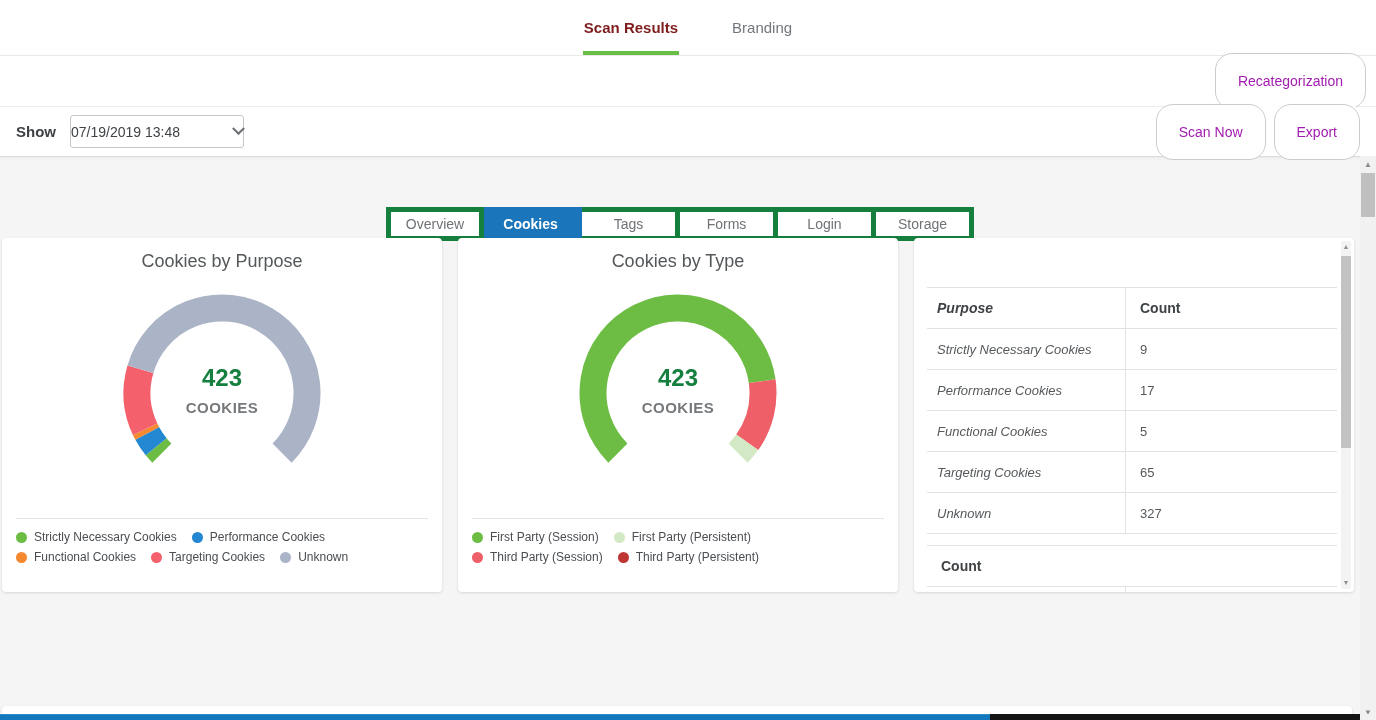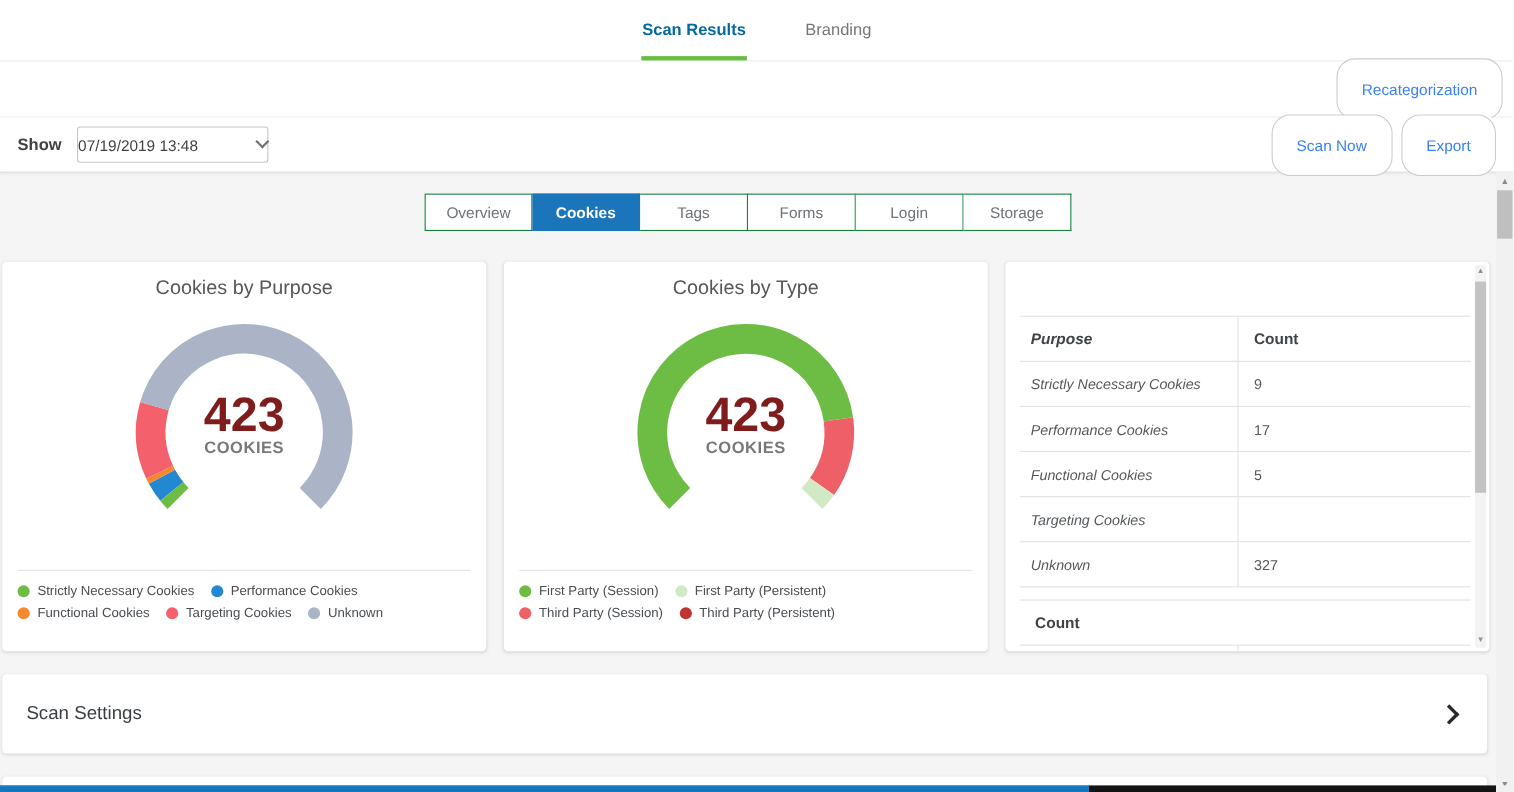--- a/index.html
+++ b/index.html
@@ -4,45 +4,45 @@
 <style>
   html,body{margin:0;padding:0;}
   body{
     width:1376px;height:720px;overflow:hidden;background:#fff;position:relative;
     font-family:"Liberation Sans","DejaVu Sans",sans-serif;
     -webkit-font-smoothing:antialiased;
   }
   
   .topnav{height:55px;border-bottom:1px solid #e9e9e9;display:flex;justify-content:center;align-items:stretch;background:#fff;}
   .nav-item{padding:0 27px;display:flex;align-items:center;font-size:15px;color:#72777b;cursor:pointer;position:relative;}
-  .nav-item.active{color:#0369a1;font-weight:bold;}
+  .nav-item.active{color:#7f1d1d;font-weight:bold;}
   .nav-item.active::after{content:"";position:absolute;left:26px;right:26px;bottom:0;height:4px;background:var(--accent-green,#68bf44);}
   
   .row2{height:50px;border-bottom:1px solid #eeeeee;display:flex;align-items:center;justify-content:flex-end;padding-right:10px;background:#fff;}
   .row3{height:49px;border-bottom:1px solid #dcdcdc;display:flex;align-items:center;padding:0 16px;background:#fff;position:relative;z-index:5;box-shadow:0 1px 3px rgba(0,0,0,.05);}
-  .pill{border:1px solid #c9cdd0;border-radius:17px;background:#fff;color:#3b82f6;font-size:14px;padding:19px 22px;cursor:pointer;white-space:nowrap;}
+  .pill{border:1px solid #c9cdd0;border-radius:17px;background:#fff;color:#a21caf;font-size:14px;padding:19px 22px;cursor:pointer;white-space:nowrap;}
   .show-label{font-weight:bold;font-size:15px;color:#3d4144;margin-right:14px;}
   .select{width:172px;height:31px;border:1px solid #c6c6c6;border-radius:3px;display:flex;align-items:center;justify-content:space-between;padding:0 0;font-size:14px;color:#3f4346;background:#fff;cursor:pointer;}
   .chev-down{width:7px;height:7px;border-right:2px solid #6b7075;border-bottom:2px solid #6b7075;transform:rotate(45deg) translate(-2px,-2px);}
   .row3 .spacer{flex:1;}
   .row3 .pill{margin-left:8px;}
   
   .content{position:absolute;top:156px;left:0;width:1360px;bottom:0;background:#f5f5f6;}
   .seg-tabs{position:absolute;top:20px;left:50%;transform:translateX(-50%);display:flex;}
-  .seg-tab{width:98px;height:34px;background:#fff;border:1px solid #15803d;display:flex;align-items:center;justify-content:center;font-size:14px;color:#6e7377;cursor:pointer;box-sizing:border-box;}
+  .seg-tab{width:98px;height:34px;background:#fff;border:5px solid #15803d;display:flex;align-items:center;justify-content:center;font-size:14px;color:#6e7377;cursor:pointer;box-sizing:border-box;margin-top:31px;}
   .seg-tab + .seg-tab{border-left:none;}
   .seg-tab.active{background:var(--accent-blue,#1b75bb);border-color:var(--accent-blue,#1b75bb);color:#fff;font-weight:bold;}
   .cards{position:absolute;top:82px;left:2px;display:flex;gap:16px;}
   .card{background:#fff;border-radius:4px;box-shadow:0 1px 3px rgba(0,0,0,.12);}
   .chart-card,.summary-card{width:440px;height:354px;position:relative;overflow:hidden;}
   .card-title{position:absolute;top:13px;left:0;width:100%;text-align:center;font-size:18px;color:#54585a;}
   
   .gauge-wrap{position:absolute;top:55px;left:50%;transform:translateX(-50%);width:220px;height:185px;}
   .gauge-center{position:absolute;left:0;right:0;top:64px;text-align:center;}
-  .gauge-value{font-size:44px;font-weight:bold;color:#7f1d1d;line-height:42px;}
+  .gauge-value{font-size:24px;font-weight:bold;color:#15803d;line-height:42px;}
   .gauge-label{font-size:15px;font-weight:bold;color:#76797c;letter-spacing:.5px;line-height:18px;}
   .chart-divider{position:absolute;top:280px;left:14px;right:14px;border-top:1px solid #e3e3e3;}
   .legend{position:absolute;top:289px;left:14px;right:6px;display:flex;flex-wrap:wrap;}
   .legend-item{display:flex;align-items:center;margin-right:15px;height:20px;font-size:12px;color:#4a4e52;cursor:pointer;white-space:nowrap;}
   .legend-dot{width:11px;height:11px;border-radius:50%;margin-right:7px;flex:0 0 auto;}
   
   .summary-table{position:absolute;top:49px;left:13px;right:17px;border-top:1px solid #e2e2e2;}
   .trow{display:flex;height:40px;border-bottom:1px solid #e2e2e2;font-size:13px;color:#55595c;}
   .trow .c1{width:199px;box-sizing:border-box;padding-left:10px;display:flex;align-items:center;border-right:1px solid #e2e2e2;font-style:italic;}
   .trow .c2{flex:1;padding-left:14px;display:flex;align-items:center;}
@@ -206,20 +206,21 @@
           <div class="trow">
             <div class="c1">Performance Cookies</div>
             <div class="c2">17</div>
           </div>
           <div class="trow">
             <div class="c1">Functional Cookies</div>
             <div class="c2">5</div>
           </div>
           <div class="trow">
             <div class="c1">Targeting Cookies</div>
+            <div class="c2">65</div>
           </div>
           <div class="trow">
             <div class="c1">Unknown</div>
             <div class="c2">327</div>
           </div>
           <div class="section-gap"></div>
           <div class="trow theader">
             <div class="c2">Count</div>
           </div>
           <div class="trow">
@@ -228,24 +229,20 @@
           </div>
         </div>
       <div class="inner-scrollbar">
         <div class="sb-up">▲</div>
         <div class="sb-thumb"></div>
         <div class="sb-down">▼</div>
       </div>
     </div>
   </div>
 
-  <div class="scan-settings">
-    <span class="panel-label">Scan Settings</span>
-    <span class="chev-right"></span>
-  </div>
 
   <div class="partial-card"></div>
 </div>
 
 <div class="page-scrollbar">
   <div class="sb-up">▲</div>
   <div class="sb-thumb"></div>
   <div class="sb-down">▼</div>
 </div>
 

